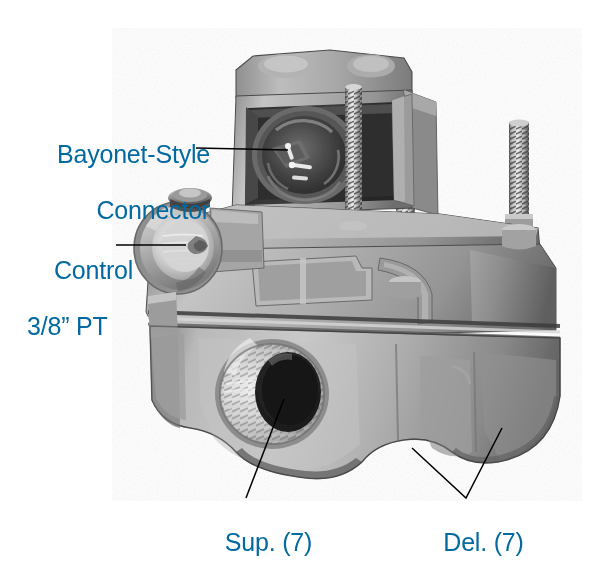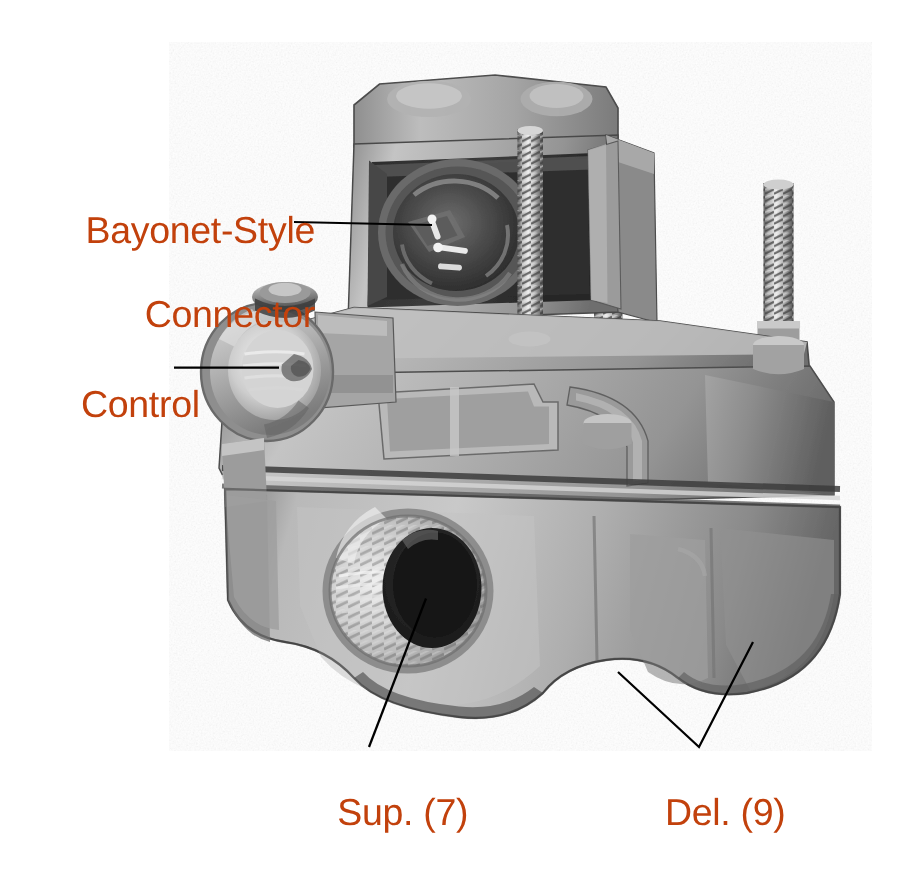--- a/index.html
+++ b/index.html
@@ -19,21 +19,21 @@
   }
   #figure svg.art {
     position: absolute;
     left: 0;
     top: 0;
     width: 600px;
     height: 582px;
   }
   .callout {
     position: absolute;
-    color: #c2410c;
+    color: #0369a1;
     font-family: "Liberation Sans", sans-serif;
     font-size: 25px;
     line-height: 28px;
     white-space: pre;
     letter-spacing: -0.2px;
   }
   .callout .line2 { display: block; }
 
   #label-bayonet { left: 24px;  top: 112px; width: 186px; text-align: right; }
   #label-control { left: 27px;  top: 228px; width: 106px; text-align: left; }
@@ -349,25 +349,26 @@
     </g>
   </svg>
 
   <div class="callout" id="label-bayonet">
     <span>Bayonet-Style</span>
     <span class="line2">Connector</span>
   </div>
 
   <div class="callout" id="label-control">
     <span>Control</span>
+    <span class="line2">3/8” PT</span>
   </div>
 
   <div class="callout" id="label-sup">
     <span>Sup. (7)</span>
     
   </div>
 
   <div class="callout" id="label-del">
-    <span>Del. (9)</span>
+    <span>Del. (7)</span>
     
   </div>
 
 </div>
 
 </body></html>

